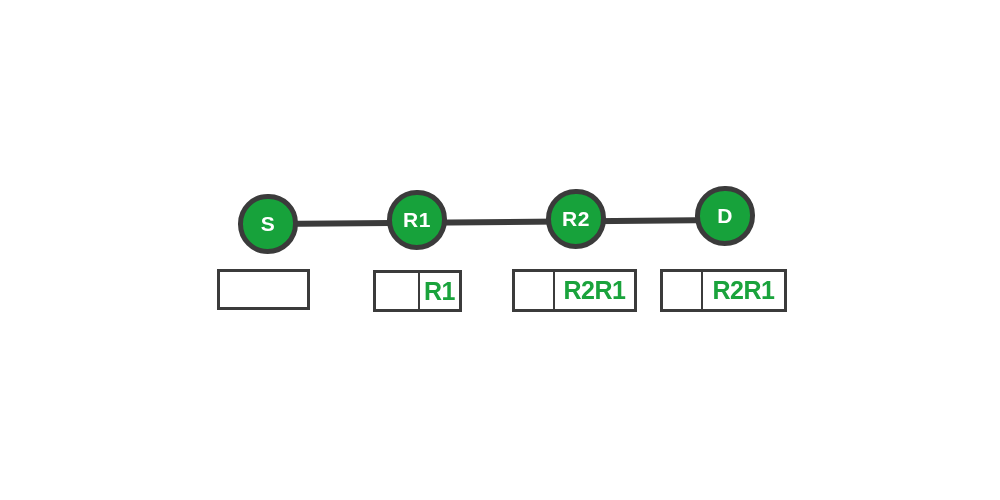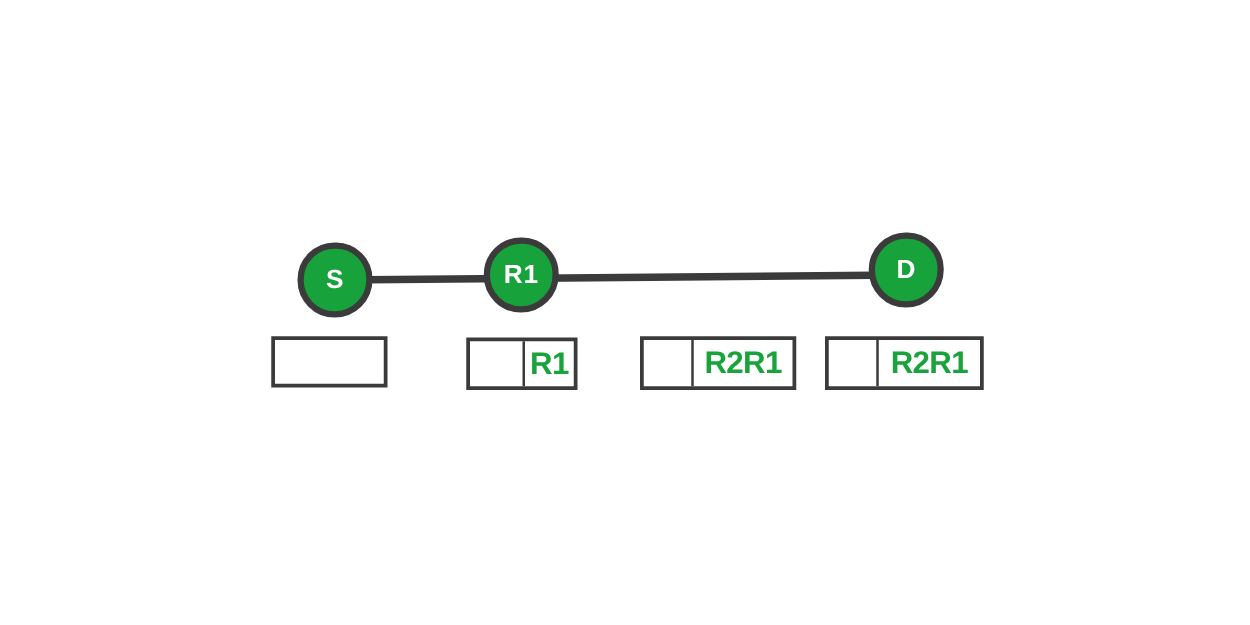--- a/index.html
+++ b/index.html
@@ -76,20 +76,23 @@
 <div class="canvas">
 
   <div class="link"></div>
 
   <div class="node node-s">
     <span>S</span>
   </div>
   <div class="node node-r1">
     <span>R1</span>
   </div>
+  <div class="node node-r2">
+    <span>R2</span>
+  </div>
   <div class="node node-d">
     <span>D</span>
   </div>
 
   <div class="labelbox box-s">
     <div class="cell cell-fill"></div>
   </div>
 
   <div class="labelbox box-r1">
     <div class="cell cell-empty-half"></div>

